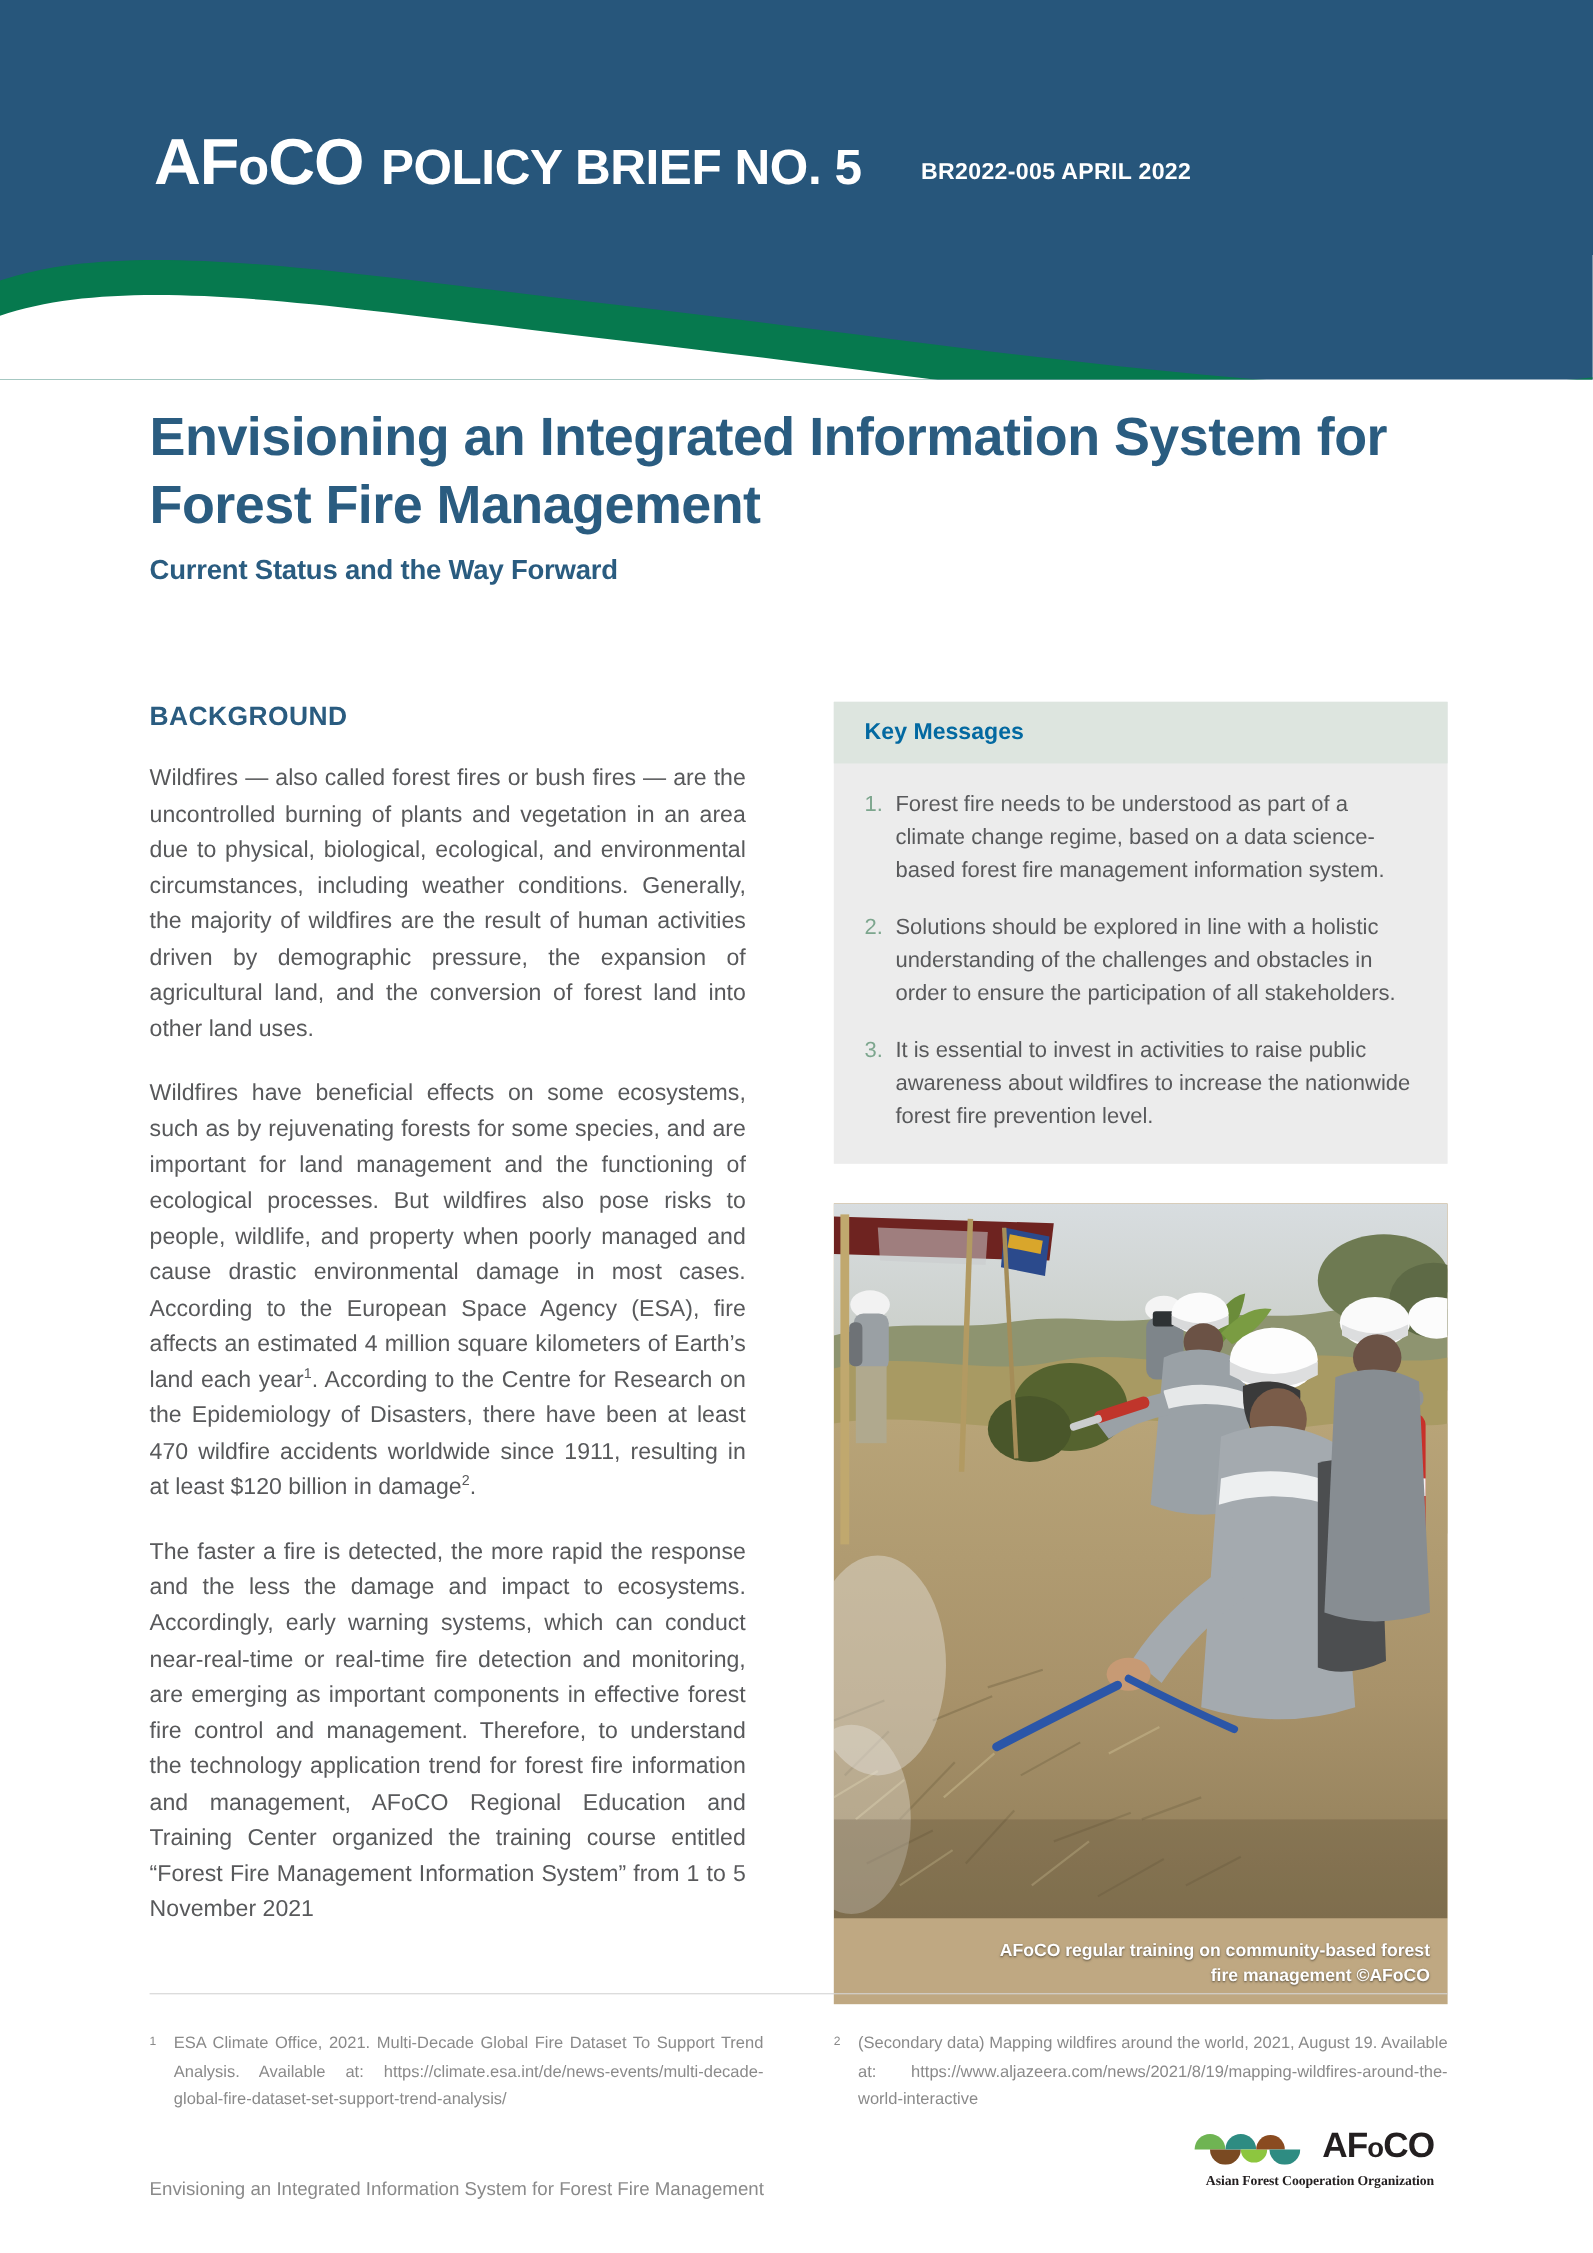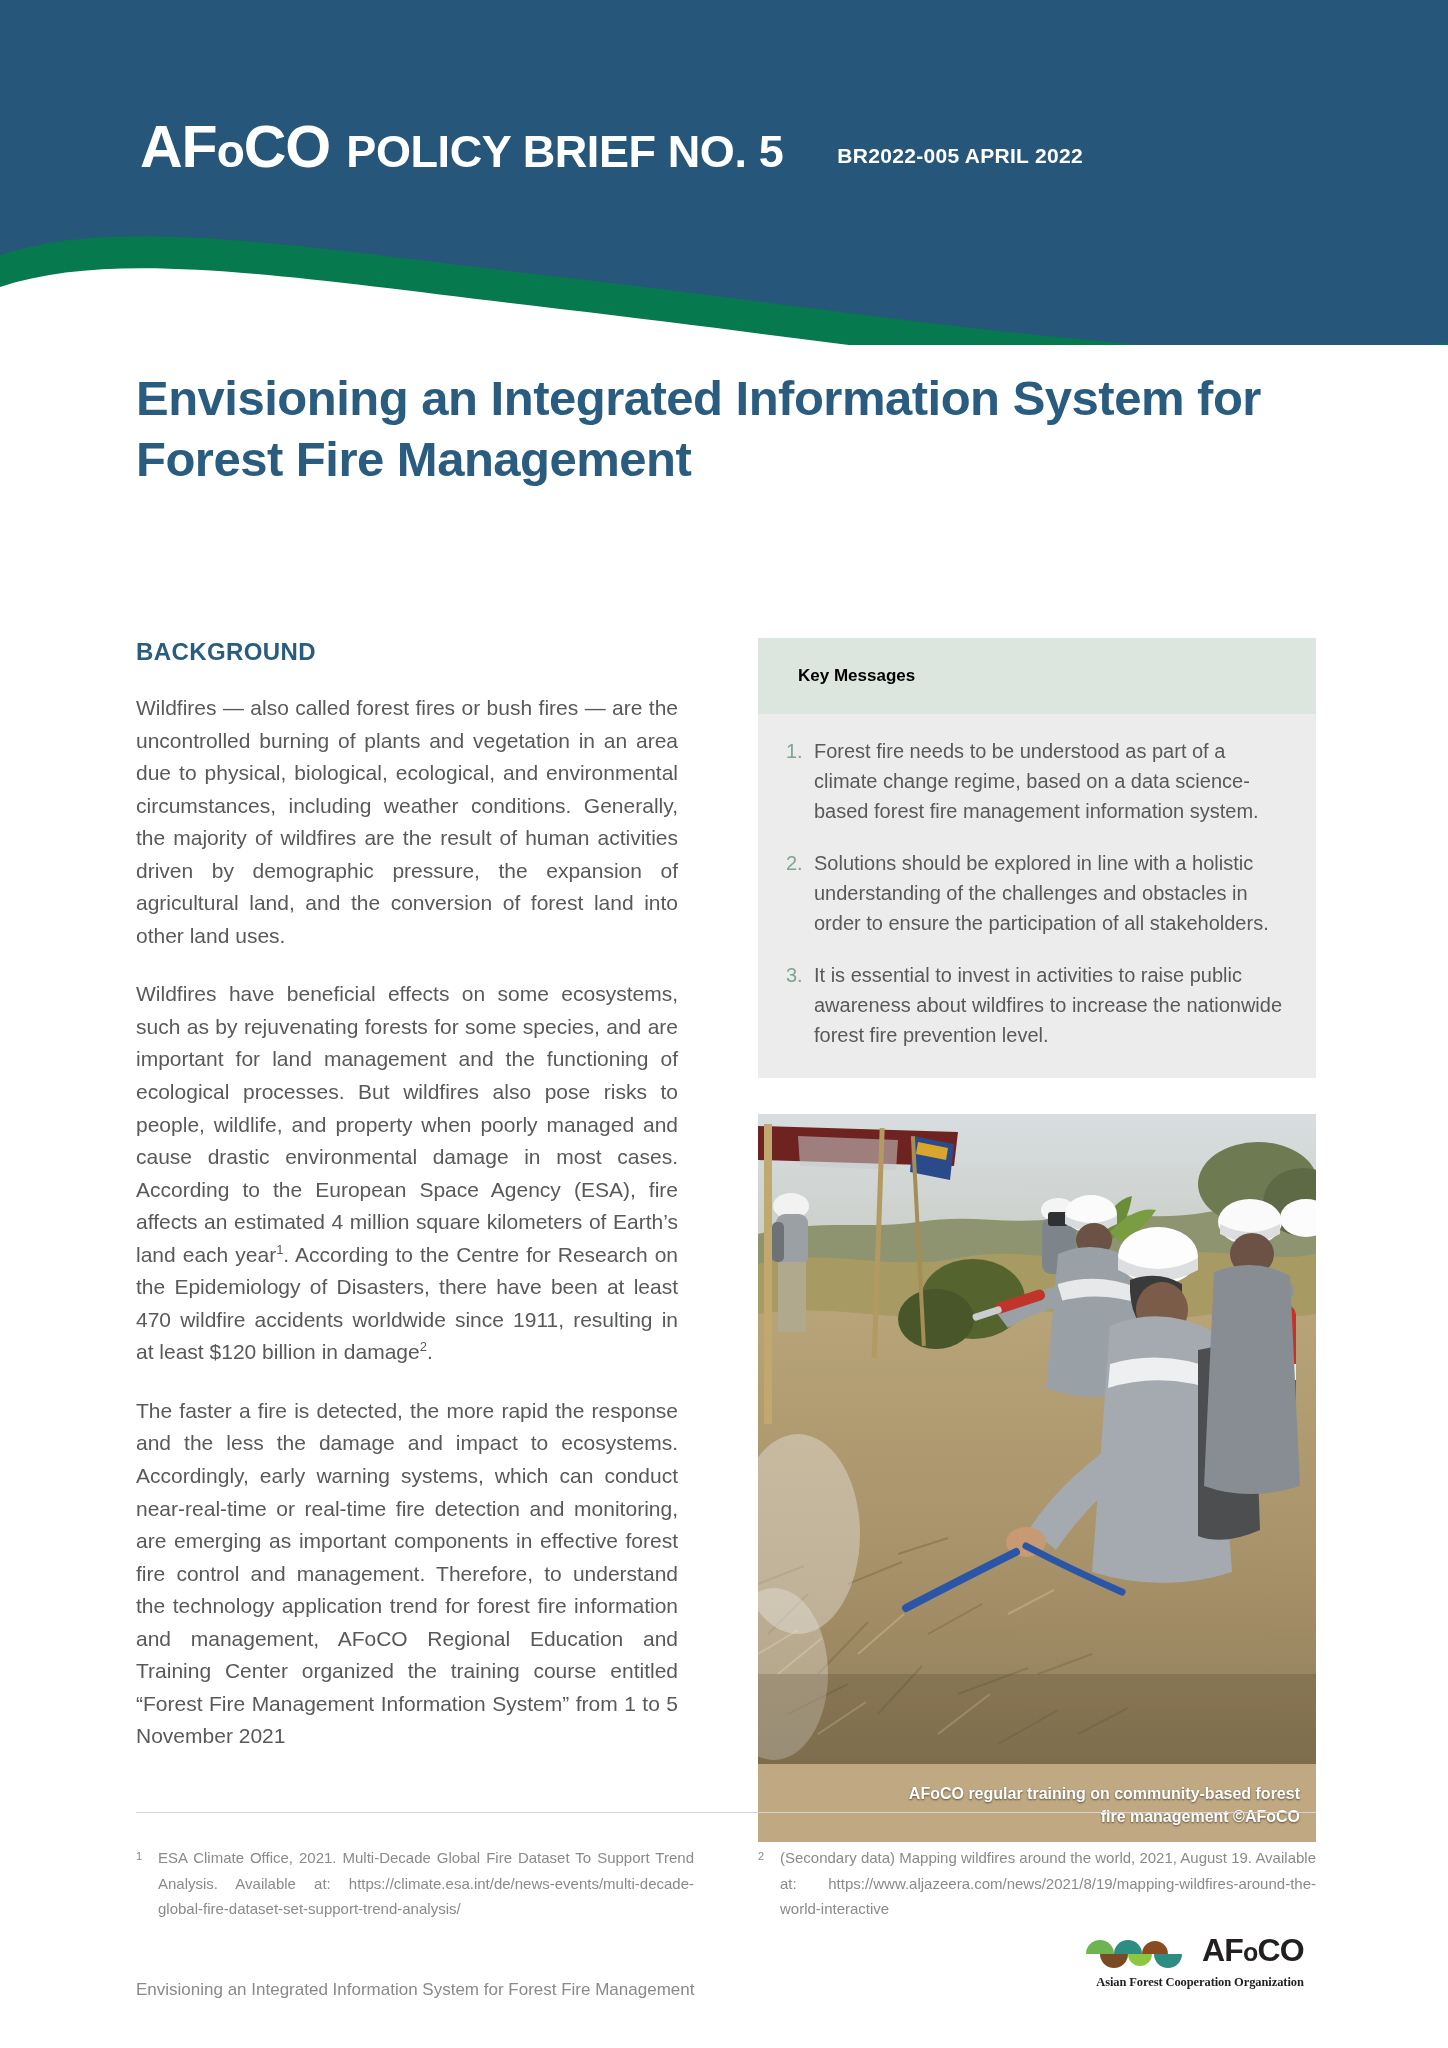--- a/index.html
+++ b/index.html
@@ -124,24 +124,24 @@
   
   .keybox {
     width: 558px;
     background: #ECECEC;
   }
   .keybox-head {
     background: #DDE5DF;
     padding: 16px 26px 16px 28px;
   }
   .keybox-title {
-    font-size: 17px;
-    font-weight: bold;
-    color: #000000;
-    margin: 12px;
+    font-size: 21px;
+    font-weight: bold;
+    color: #0369a1;
+    margin: 0;
   }
   .keybox-body {
     padding: 22px 26px 28px 28px;
   }
   .key-item {
     display: flex;
     margin-bottom: 22px;
   }
   .key-item:last-child { margin-bottom: 0; }
   .key-num {
@@ -250,20 +250,21 @@
   </div>
 
   <svg class="wave-svg" viewBox="0 0 1448 140" preserveAspectRatio="none">
     <path d="M0,30 C120,-10 300,22 560,52 C760,75 920,100 1120,118 C1250,129 1360,128 1448,118 L1448,140 L0,140 Z" fill="#06794E"></path>
     <path d="M0,62 C120,22 300,54 560,84 C760,107 920,132 1120,150 C1250,161 1360,160 1448,150 L1448,140 L0,140 Z" fill="#ffffff"></path>
   </svg>
 </div>
 
 <div class="title-block">
   <h1 class="doc-title">Envisioning an Integrated Information System for Forest Fire Management</h1>
+  <p class="doc-subtitle">Current Status and the Way Forward</p>
 </div>
 
 <div class="col-left">
   <h2 class="section-head">BACKGROUND</h2>
 
   <p class="body-p">Wildfires — also called forest fires or bush fires — are the uncontrolled burning of plants and vegetation in an area due to physical, biological, ecological, and environmental circumstances, including weather conditions. Generally, the majority of wildfires are the result of human activities driven by demographic pressure, the expansion of agricultural land, and the conversion of forest land into other land uses.</p>
 
   <p class="body-p"><span>Wildfires have beneficial effects on some ecosystems, such as by rejuvenating forests for some species, and are important for land management and the functioning of ecological processes. But wildfires also pose risks to people, wildlife, and property when poorly managed and cause drastic environmental damage in most cases. According to the European Space Agency (ESA), fire affects an estimated 4 million square kilometers of Earth’s land each year</span><sup>1</sup><span>. According to the Centre for Research on the Epidemiology of Disasters, there have been at least 470 wildfire accidents worldwide since 1911, resulting in at least $120 billion in damage</span><sup>2</sup><span>.</span></p>
 
   <p class="body-p">The faster a fire is detected, the more rapid the response and the less the damage and impact to ecosystems. Accordingly, early warning systems, which can conduct near-real-time or real-time fire detection and monitoring, are emerging as important components in effective forest fire control and management. Therefore, to understand the technology application trend for forest fire information and management, AFoCO Regional Education and Training Center organized the training course entitled “Forest Fire Management Information System” from 1 to 5 November 2021</p>

